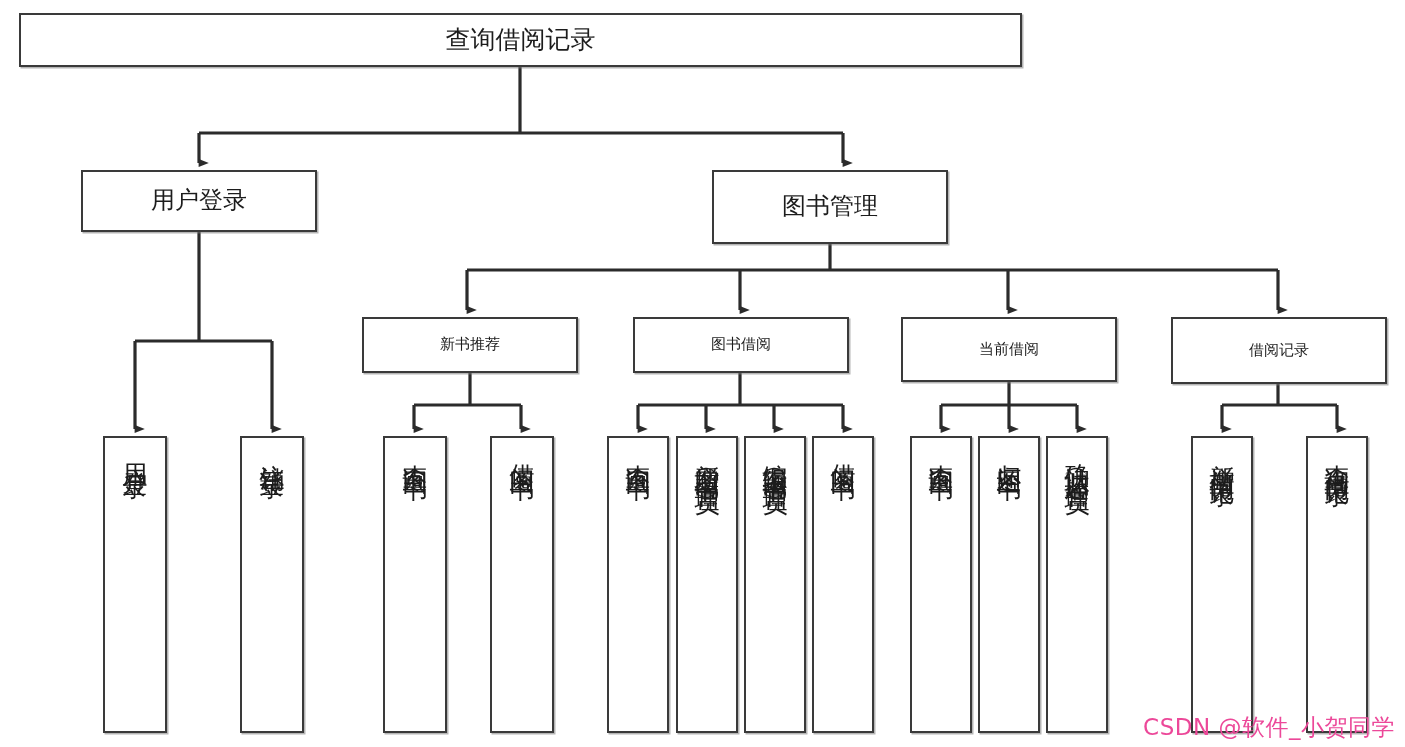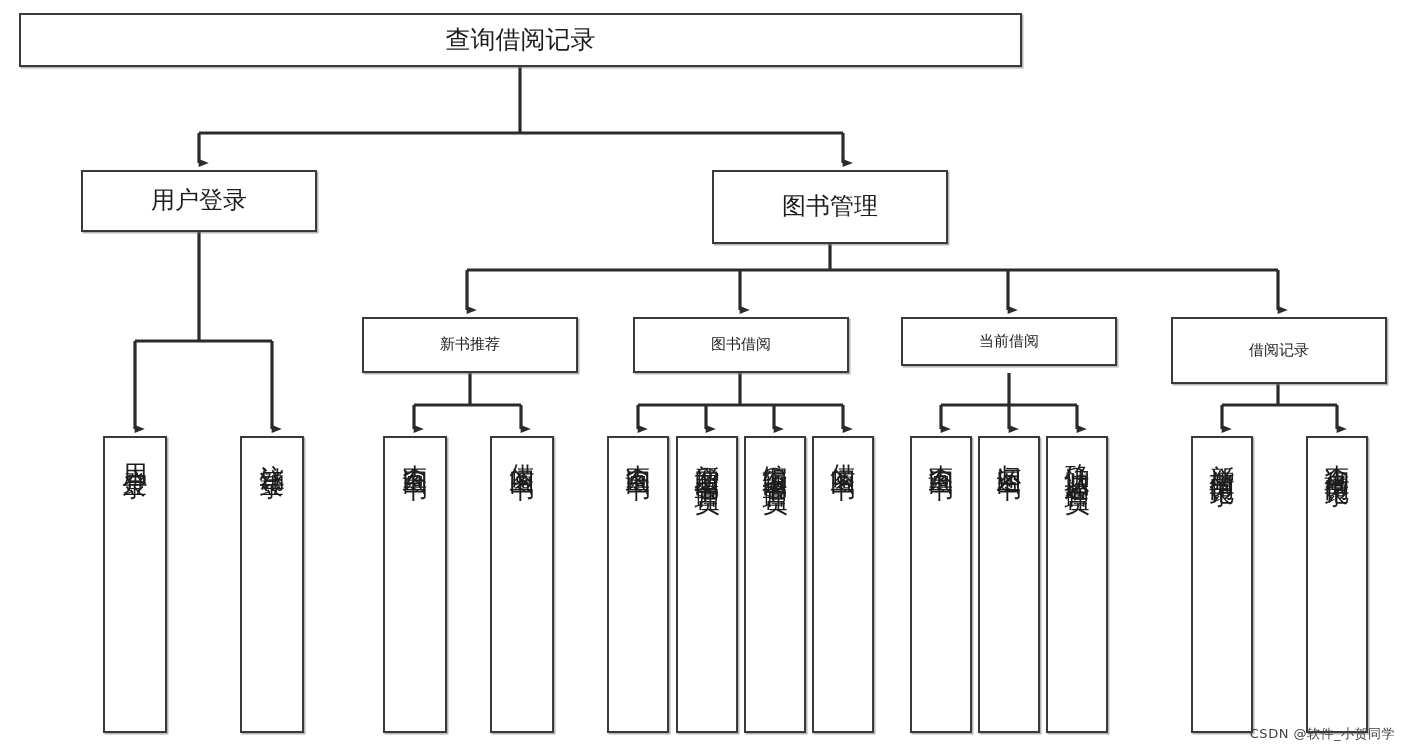--- a/index.html
+++ b/index.html
@@ -62,22 +62,22 @@
     text-orientation: upright;
     letter-spacing: 4px;
     line-height: 1;
     white-space: nowrap;
     -webkit-writing-mode: vertical-rl;
   }
   #watermark {
     position: absolute;
     right: 10px;
     bottom: 4px;
-    font-size: 13px;
-    color: #404040;
+    font-size: 23px;
+    color: #ec4899;
     white-space: nowrap;
     letter-spacing: 0.5px;
   }
 </style>
 </head>
 <body>
 
 <div id="diagram-canvas">
 
   <svg id="edge-layer" viewBox="0 0 1405 747" width="1405" height="747" xmlns="http://www.w3.org/2000/svg">
@@ -142,21 +142,21 @@
   <div class="node node-branch" style="left:712px; top:170px; width:236px; height:74px;">
     <span class="node-label">图书管理</span>
   </div>
 
   <div class="node node-group" style="left:362px; top:317px; width:216px; height:56px;">
     <span class="node-label">新书推荐</span>
   </div>
   <div class="node node-group" style="left:633px; top:317px; width:216px; height:56px;">
     <span class="node-label">图书借阅</span>
   </div>
-  <div class="node node-group" style="left:901px; top:317px; width:216px; height:49px;">
+  <div class="node node-group" style="left:901px; top:317px; width:216px; height:65px;">
     <span class="node-label">当前借阅</span>
   </div>
   <div class="node node-group" style="left:1171px; top:317px; width:216px; height:67px;">
     <span class="node-label">借阅记录</span>
   </div>
 
   <div class="node node-leaf" style="left:103px; top:436px; width:64px; height:297px;">
     <span class="node-label">用户登录</span>
   </div>
   <div class="node node-leaf" style="left:240px; top:436px; width:64px; height:297px;">

